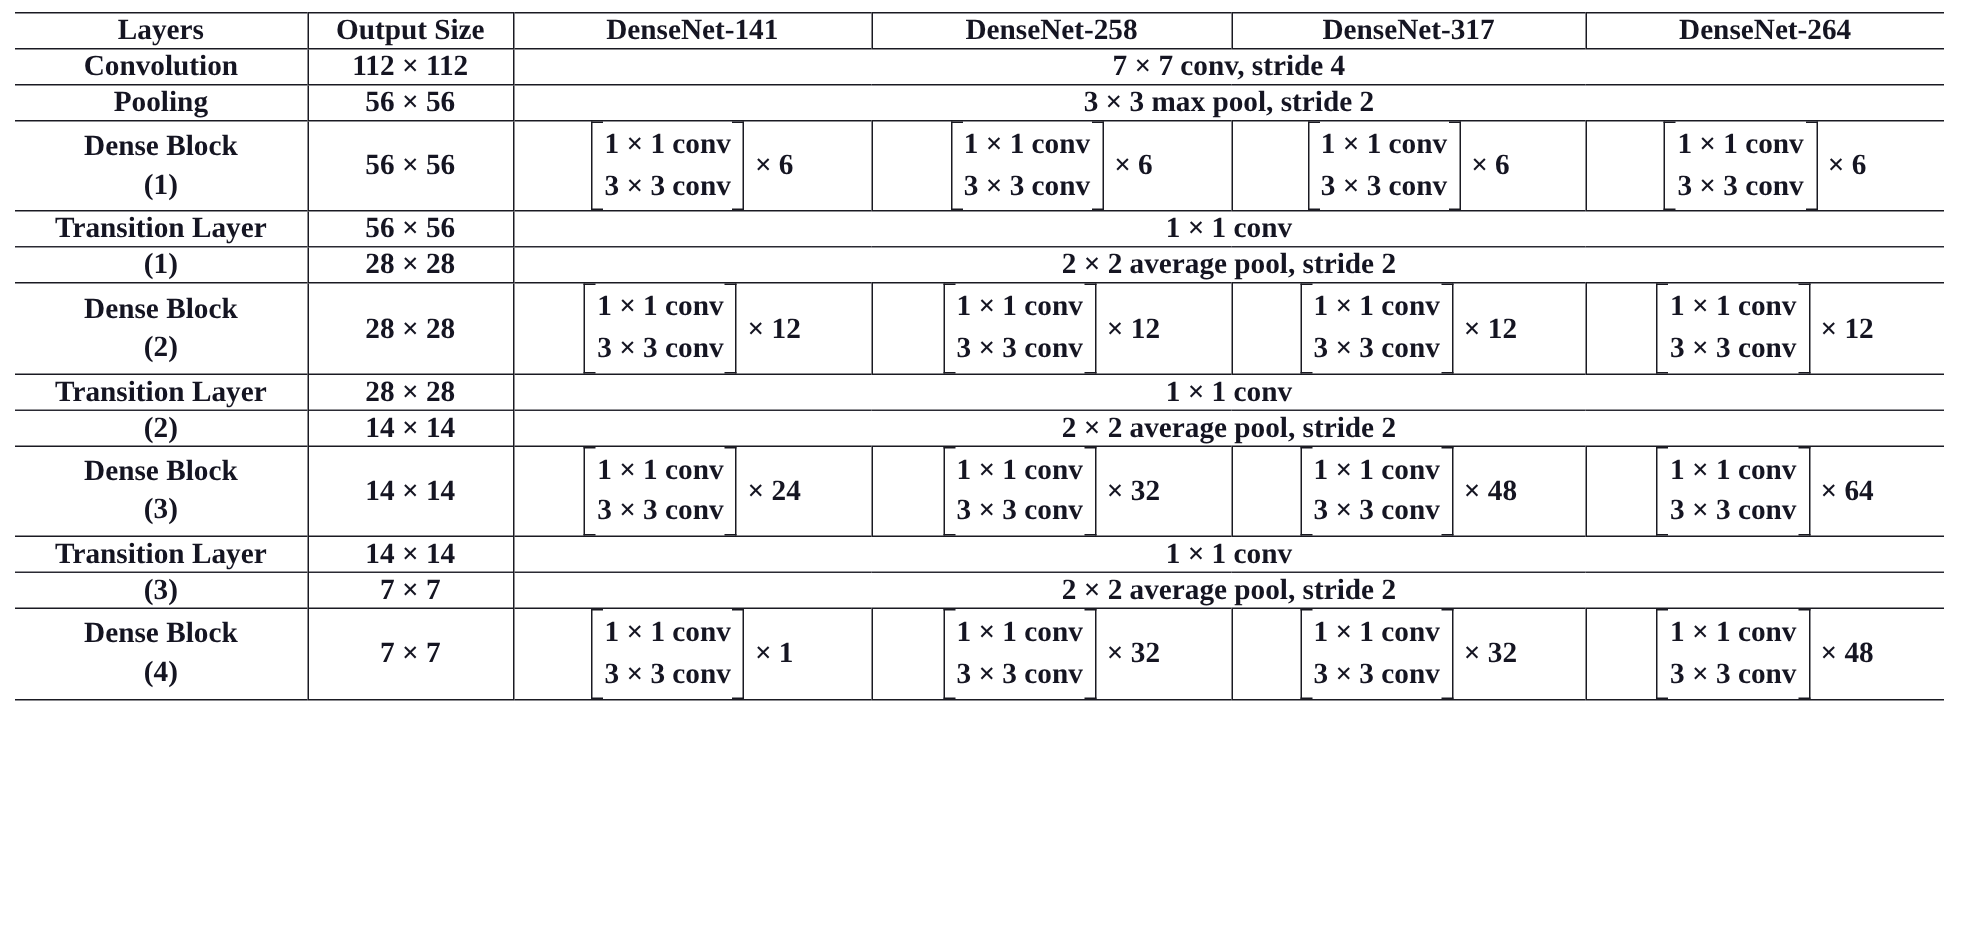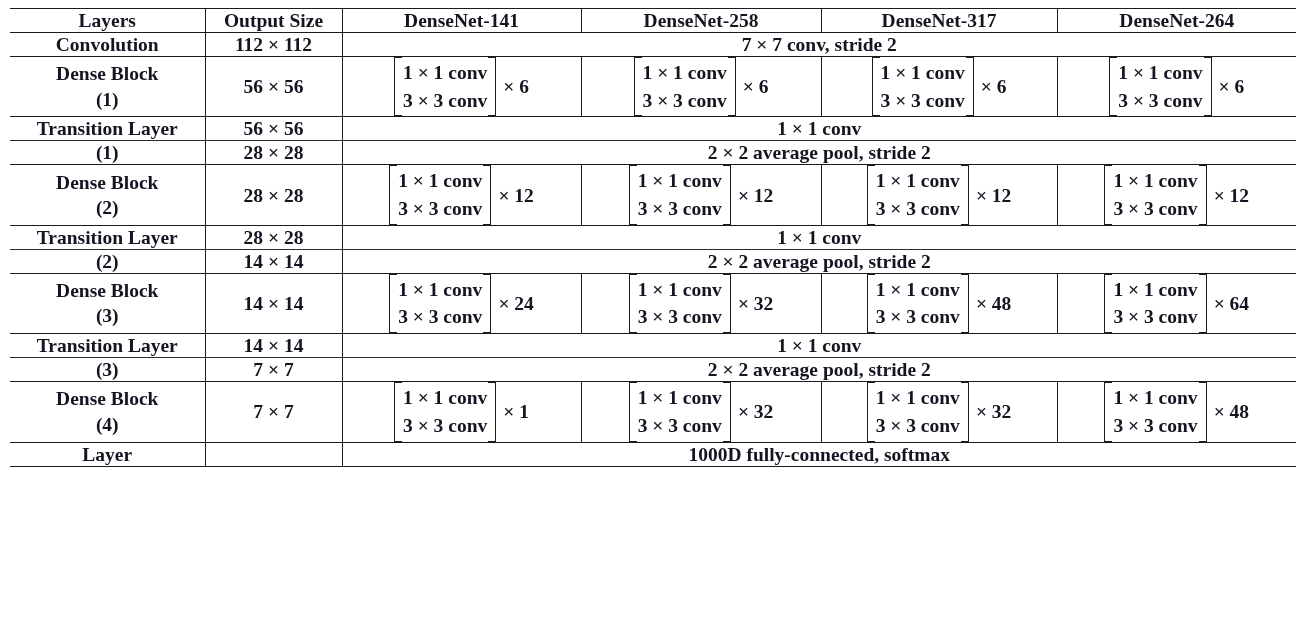--- a/index.html
+++ b/index.html
@@ -122,23 +122,28 @@
       <td class="vl-r">Output Size</td>
       <td class="vl-r">DenseNet-141</td>
       <td class="vl-r">DenseNet-258</td>
       <td class="vl-r">DenseNet-317</td>
       <td>DenseNet-264</td>
     </tr>
 
     <tr class="rule-thin">
       <td class="cell-pad vl-r">Convolution</td>
       <td class="cell-pad vl-r">112 × 112</td>
-      <td class="cell-pad" colspan="4">7 × 7 conv, stride 2</td>
-    </tr>
-
+      <td class="cell-pad" colspan="4">7 × 7 conv, stride 4</td>
+    </tr>
+
+    <tr class="rule-thin">
+      <td class="cell-pad vl-r">Pooling</td>
+      <td class="cell-pad vl-r">56 × 56</td>
+      <td class="cell-pad" colspan="4">3 × 3 max pool, stride 2</td>
+    </tr>
 
     <tr class="rule-thin">
       <td class="cell-pad vl-r two-line">
         <span class="ln">Dense Block</span>
         <span class="ln">(1)</span>
       </td>
       <td class="cell-pad vl-r">56 × 56</td>
       <td class="blockcell vl-r">
         <span class="blockwrap">
           <span class="bracket">
@@ -368,21 +373,16 @@
             <span class="rows">
               <span class="r">1 × 1 conv</span>
               <span class="r">3 × 3 conv</span>
             </span>
           </span>
           <span class="mult">× 48</span>
         </span>
       </td>
     </tr>
 
-    <tr class="rule-bottom">
-      <td class="cell-pad vl-r">Layer</td>
-      <td class="cell-pad vl-r"></td>
-      <td class="cell-pad" colspan="4">1000D fully-connected, softmax</td>
-    </tr>
 
   </tbody>
 </table>
 </div>
 
 </body></html>

